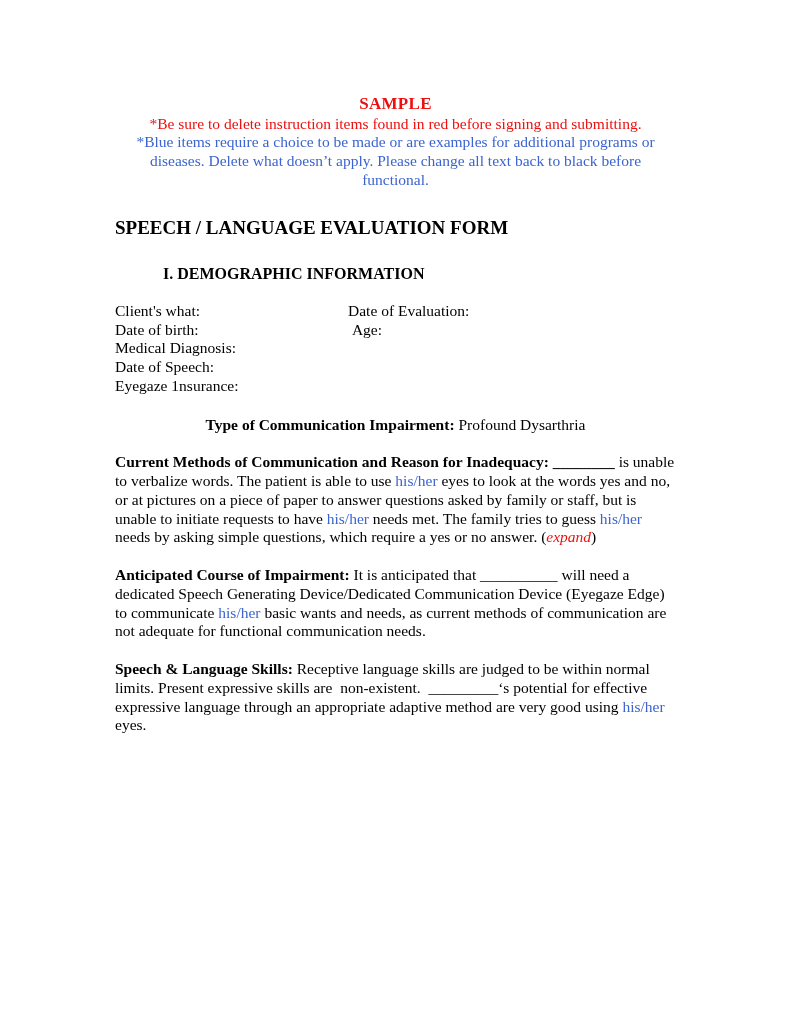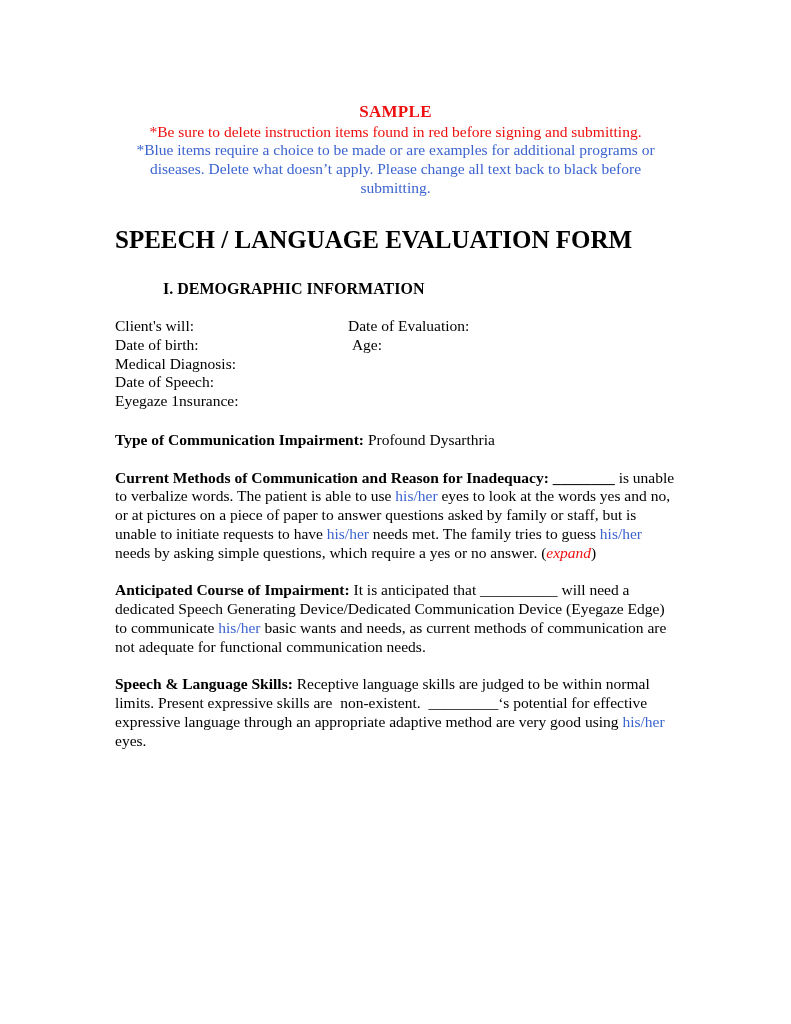--- a/index.html
+++ b/index.html
@@ -13,21 +13,21 @@
   body{
     font-family:"Liberation Serif","DejaVu Serif",serif;
     color:var(--ink);
   }
   .page{
     position:relative;
     width:791px;
     height:768px;
     background:var(--paper);
     overflow:hidden;
-    margin:8px auto;
+    margin:0 auto;
   }
   .content{
     padding:94px 115px 0 115px;
     font-size:15.5px;
     line-height:1.21;
   }
   .center{text-align:center;}
   .t-bold{font-weight:700;}
   .t-italic{font-style:italic;}
   .t-red{color:var(--red);}
@@ -35,21 +35,21 @@
   .sample-title{
     font-size:17px;
     font-weight:700;
     letter-spacing:0.3px;
   }
   .note{
     white-space:normal;
   }
   .form-title{
     margin-top:27px;
-    font-size:25px;
+    font-size:19px;
     font-weight:700;
   }
   .section-heading{
     margin-top:24px;
     padding-left:48px;
     font-size:16px;
     font-weight:700;
   }
   .demo-block{
     margin-top:19px;
@@ -64,41 +64,42 @@
   .demo-right{
     white-space:pre-wrap;
     text-align:right;
   }
   .para{
     margin-top:19px;
     white-space:pre-wrap;
   }
   .para-first{
     margin-top:20px;
+    text-align:center;
   }
 </style>
 </head>
 <body>
 
 <div class="page">
   <div class="content">
 
     <div class="doc-header">
       <div class="sample-title t-red center">SAMPLE</div>
       <div class="note t-red center">*Be sure to delete instruction items found in red before signing and submitting.</div>
-      <div class="note t-blue center">*Blue items require a choice to be made or are examples for additional programs or diseases. Delete what doesn’t apply. Please change all text back to black before submitting.</div>
+      <div class="note t-blue center">*Blue items require a choice to be made or are examples for additional programs or diseases. Delete what doesn’t apply. Please change all text back to black before functional.</div>
     </div>
 
     <h1 class="form-title">SPEECH / LANGUAGE EVALUATION FORM</h1>
 
     <h2 class="section-heading">I. DEMOGRAPHIC INFORMATION</h2>
 
     <div class="demo-block">
       <div class="demo-row">
-        <span class="demo-left">Client's will:</span>
+        <span class="demo-left">Client's what:</span>
         <span class="demo-right">Date of Evaluation:</span>
       </div>
       <div class="demo-row">
         <span class="demo-left">Date of birth:</span>
         <span class="demo-right"> Age:</span>
       </div>
       <div class="demo-row">
         <span class="demo-left">Medical Diagnosis:</span>
         <span class="demo-right"></span>
       </div>

